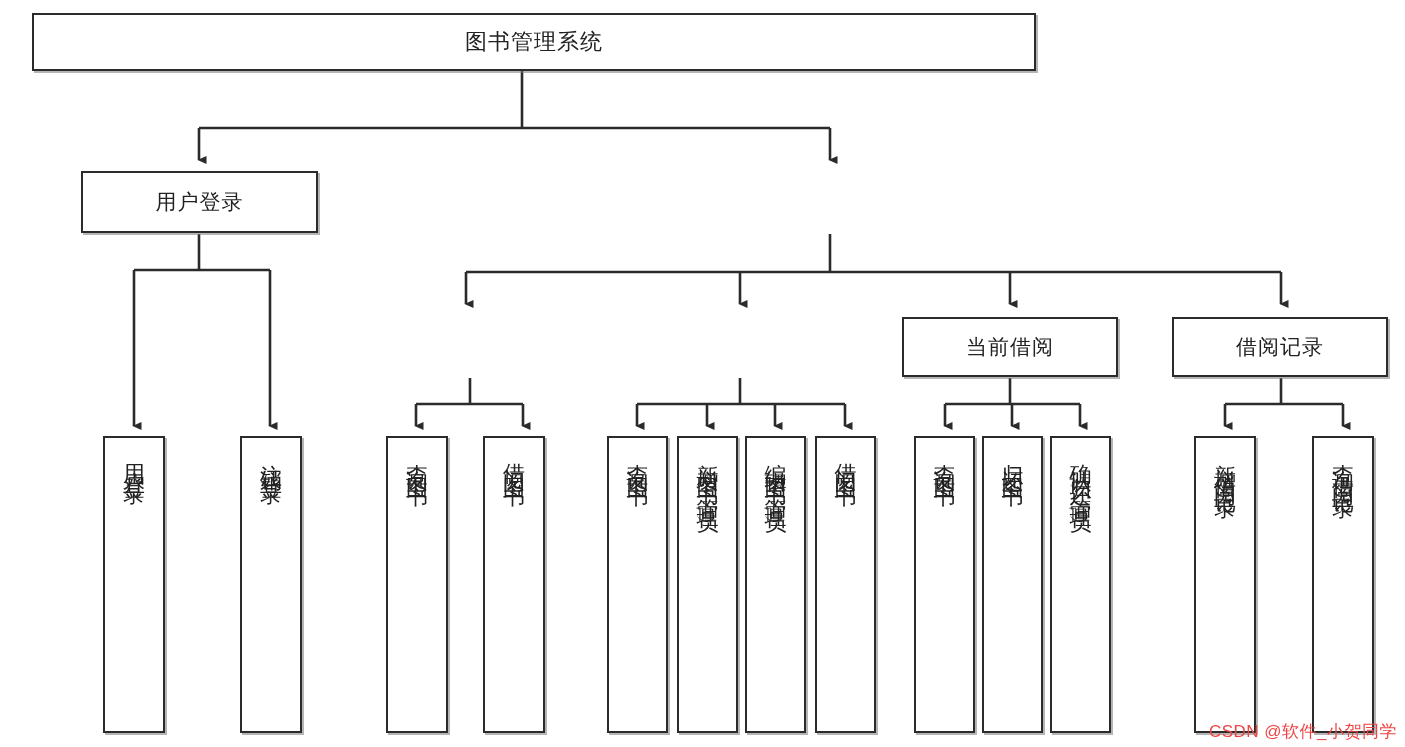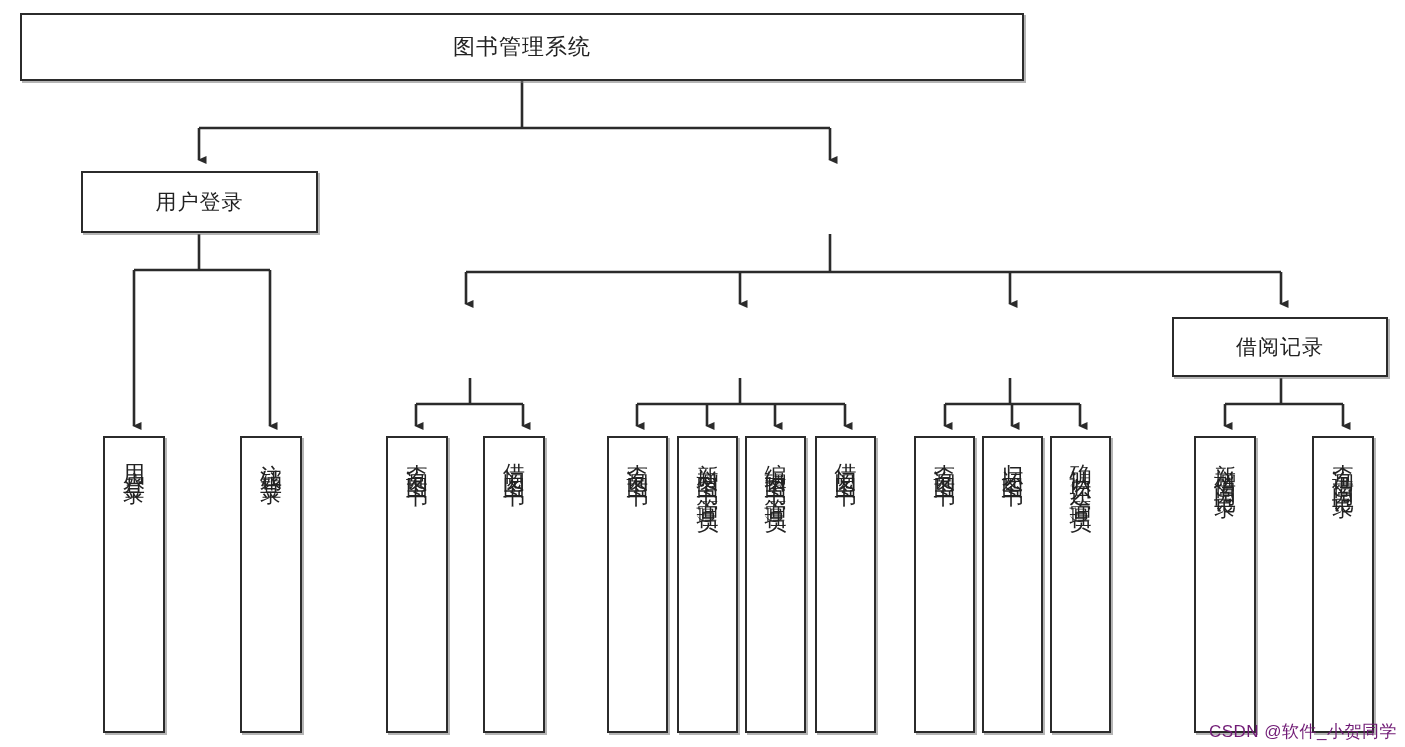--- a/index.html
+++ b/index.html
@@ -61,21 +61,21 @@
     color: #222222;
   }
   .vert .vert-label {
     margin-top: 2px;
   }
   .watermark {
     position: absolute;
     right: 8px;
     bottom: 4px;
     font-size: 17px;
-    color: #701a75;
+    color: #ef4444;
     letter-spacing: 0.5px;
     white-space: nowrap;
     user-select: none;
   }
 </style>
 </head>
 <body>
 
 <div id="diagram">
 
@@ -126,31 +126,34 @@
       <path d="M1012,404 L1012,426" marker-end="url(#arrowhead)"></path>
       <path d="M1080,404 L1080,426" marker-end="url(#arrowhead)"></path>
 
       <path d="M1281,378 L1281,404"></path>
       <path d="M1225,404 L1343,404"></path>
       <path d="M1225,404 L1225,426" marker-end="url(#arrowhead)"></path>
       <path d="M1343,404 L1343,426" marker-end="url(#arrowhead)"></path>
     </g>
   </svg>
 
-  <div class="node horiz root" style="left:20px; top:13px; width:1004px; height:68px;justify-content:center;">
+  <div class="node horiz root" style="left:32px; top:13px; width:1004px; height:58px;justify-content:center;">
     <span>图书管理系统</span>
   </div>
 
   <div class="node horiz" style="left:81px; top:171px; width:237px; height:62px;">
     <span>用户登录</span>
   </div>
 
 
 
 
+  <div class="node horiz" style="left:902px; top:317px; width:216px; height:60px;">
+    <span>当前借阅</span>
+  </div>
 
   <div class="node horiz" style="left:1172px; top:317px; width:216px; height:60px;">
     <span>借阅记录</span>
   </div>
 
   <div class="node vert" style="left:103px; top:436px; width:62px; height:297px;">
     <span class="vert-label">用户登录</span>
   </div>
 
   <div class="node vert" style="left:240px; top:436px; width:62px; height:297px;">

